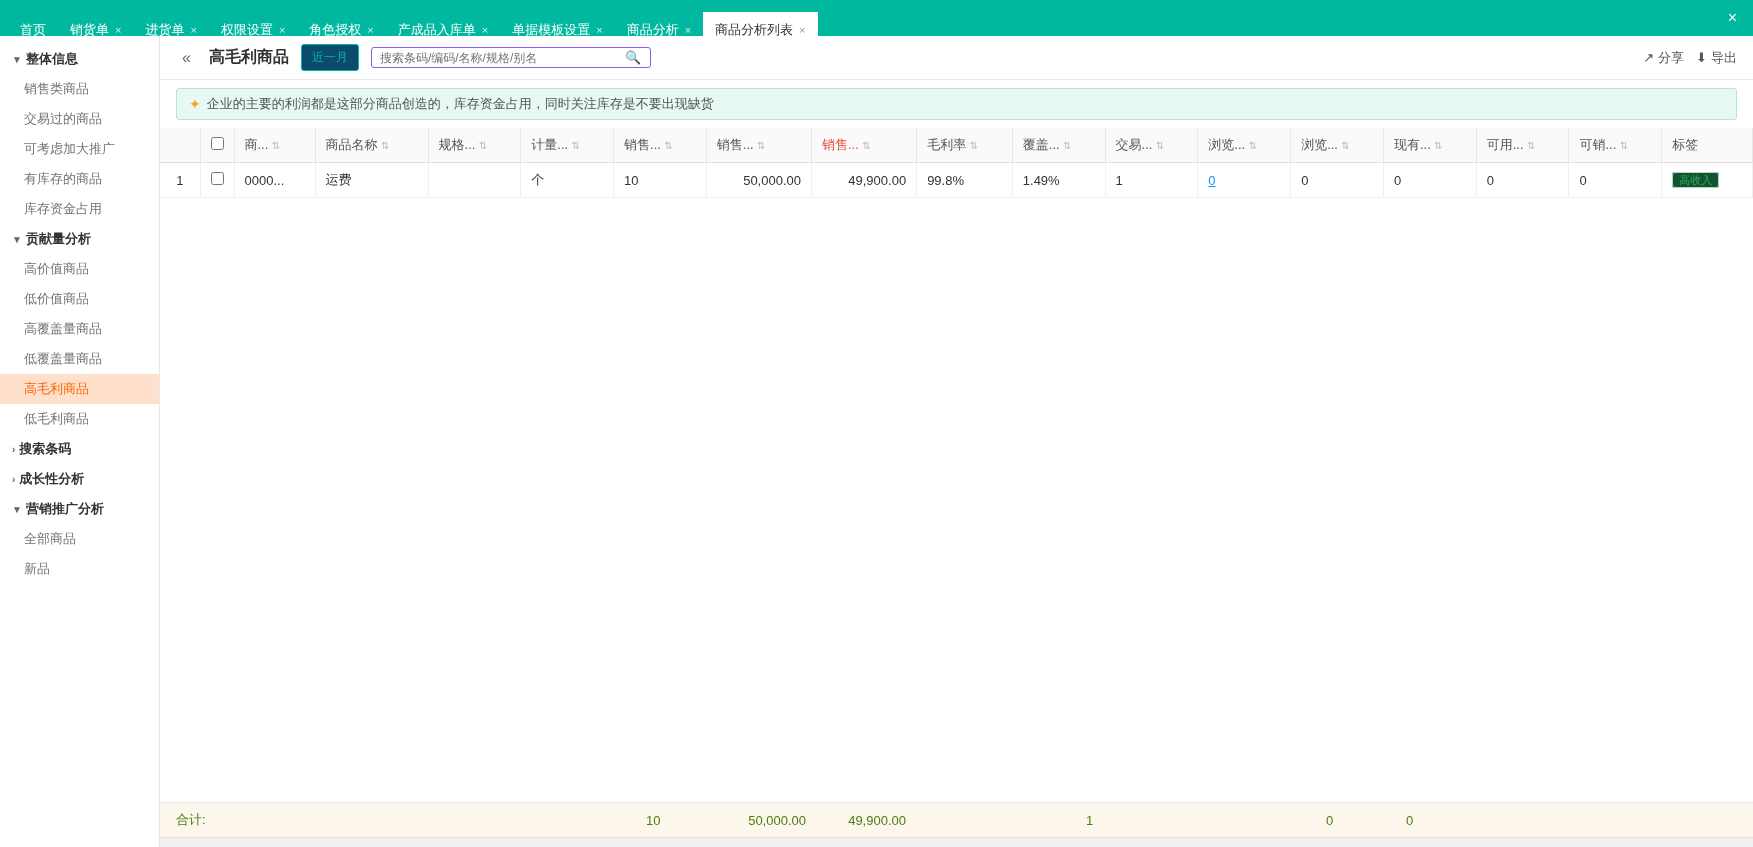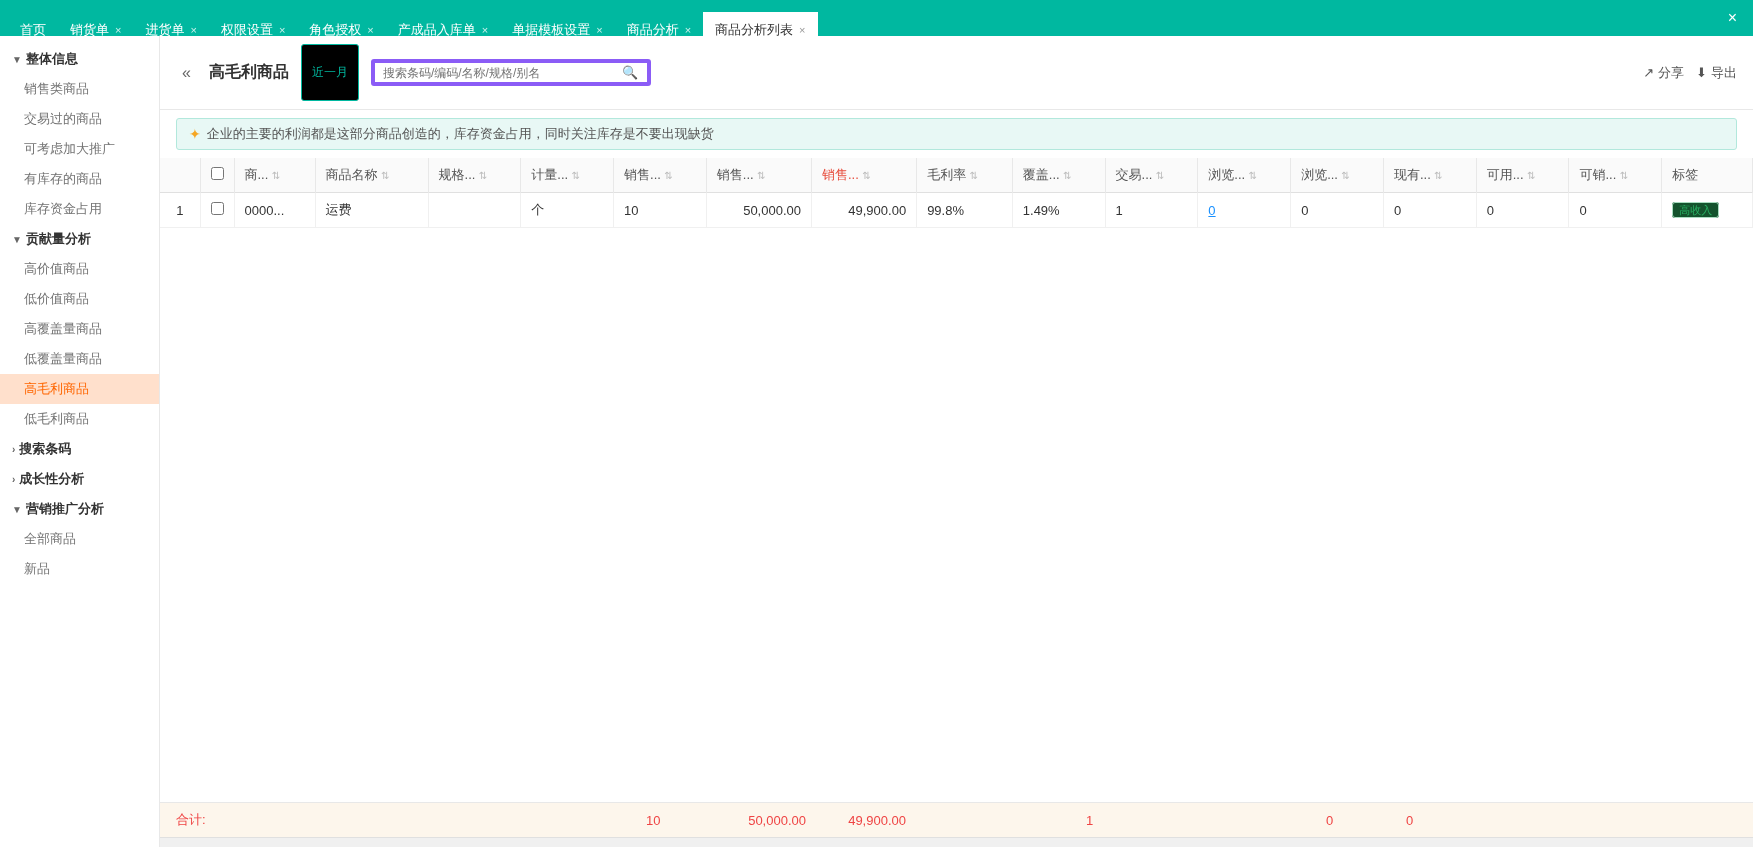--- a/index.html
+++ b/index.html
@@ -98,32 +98,32 @@
       color: #666;
       font-size: 16px;
       padding: 2px 6px;
     }
     .page-title {
       font-size: 16px;
       font-weight: 600;
       color: #333;
     }
     .time-filter-btn {
-      background: #000000;
+      background: #0c4a6e;
       border: 1px solid #00b8a0;
       color: #00b8a0;
       border-radius: 3px;
-      padding: 19px 10px;
+      padding: 4px 10px;
       cursor: pointer;
       font-size: 12px;
     }
     .search-box {
       display: flex;
       align-items: center;
-      border: 4px solid #8b5cf6;
+      border: 1px solid #8b5cf6;
       border-radius: 3px;
       padding: 2px 8px;
       flex: 1;
       max-width: 280px;
     }
     .search-box input {
       border: none;
       outline: none;
       font-size: 12px;
       color: #333;
@@ -207,21 +207,21 @@
     .link-text { color: #1890ff; text-decoration: underline; cursor: pointer; }
 
     
     .footer-totals {
       background: #fdf6ec;
       border-top: 1px solid #e8e8e8;
       display: flex;
       align-items: center;
       padding: 8px 16px;
       font-size: 13px;
-      color: #ef4444;
+      color: #4d7c0f;
       flex-shrink: 0;
     }
     .footer-totals .label { font-weight: 500; width: 60px; }
     .footer-cell {
       padding: 0 10px;
       min-width: 80px;
     }
 
     
     .bottom-scrollbar {

